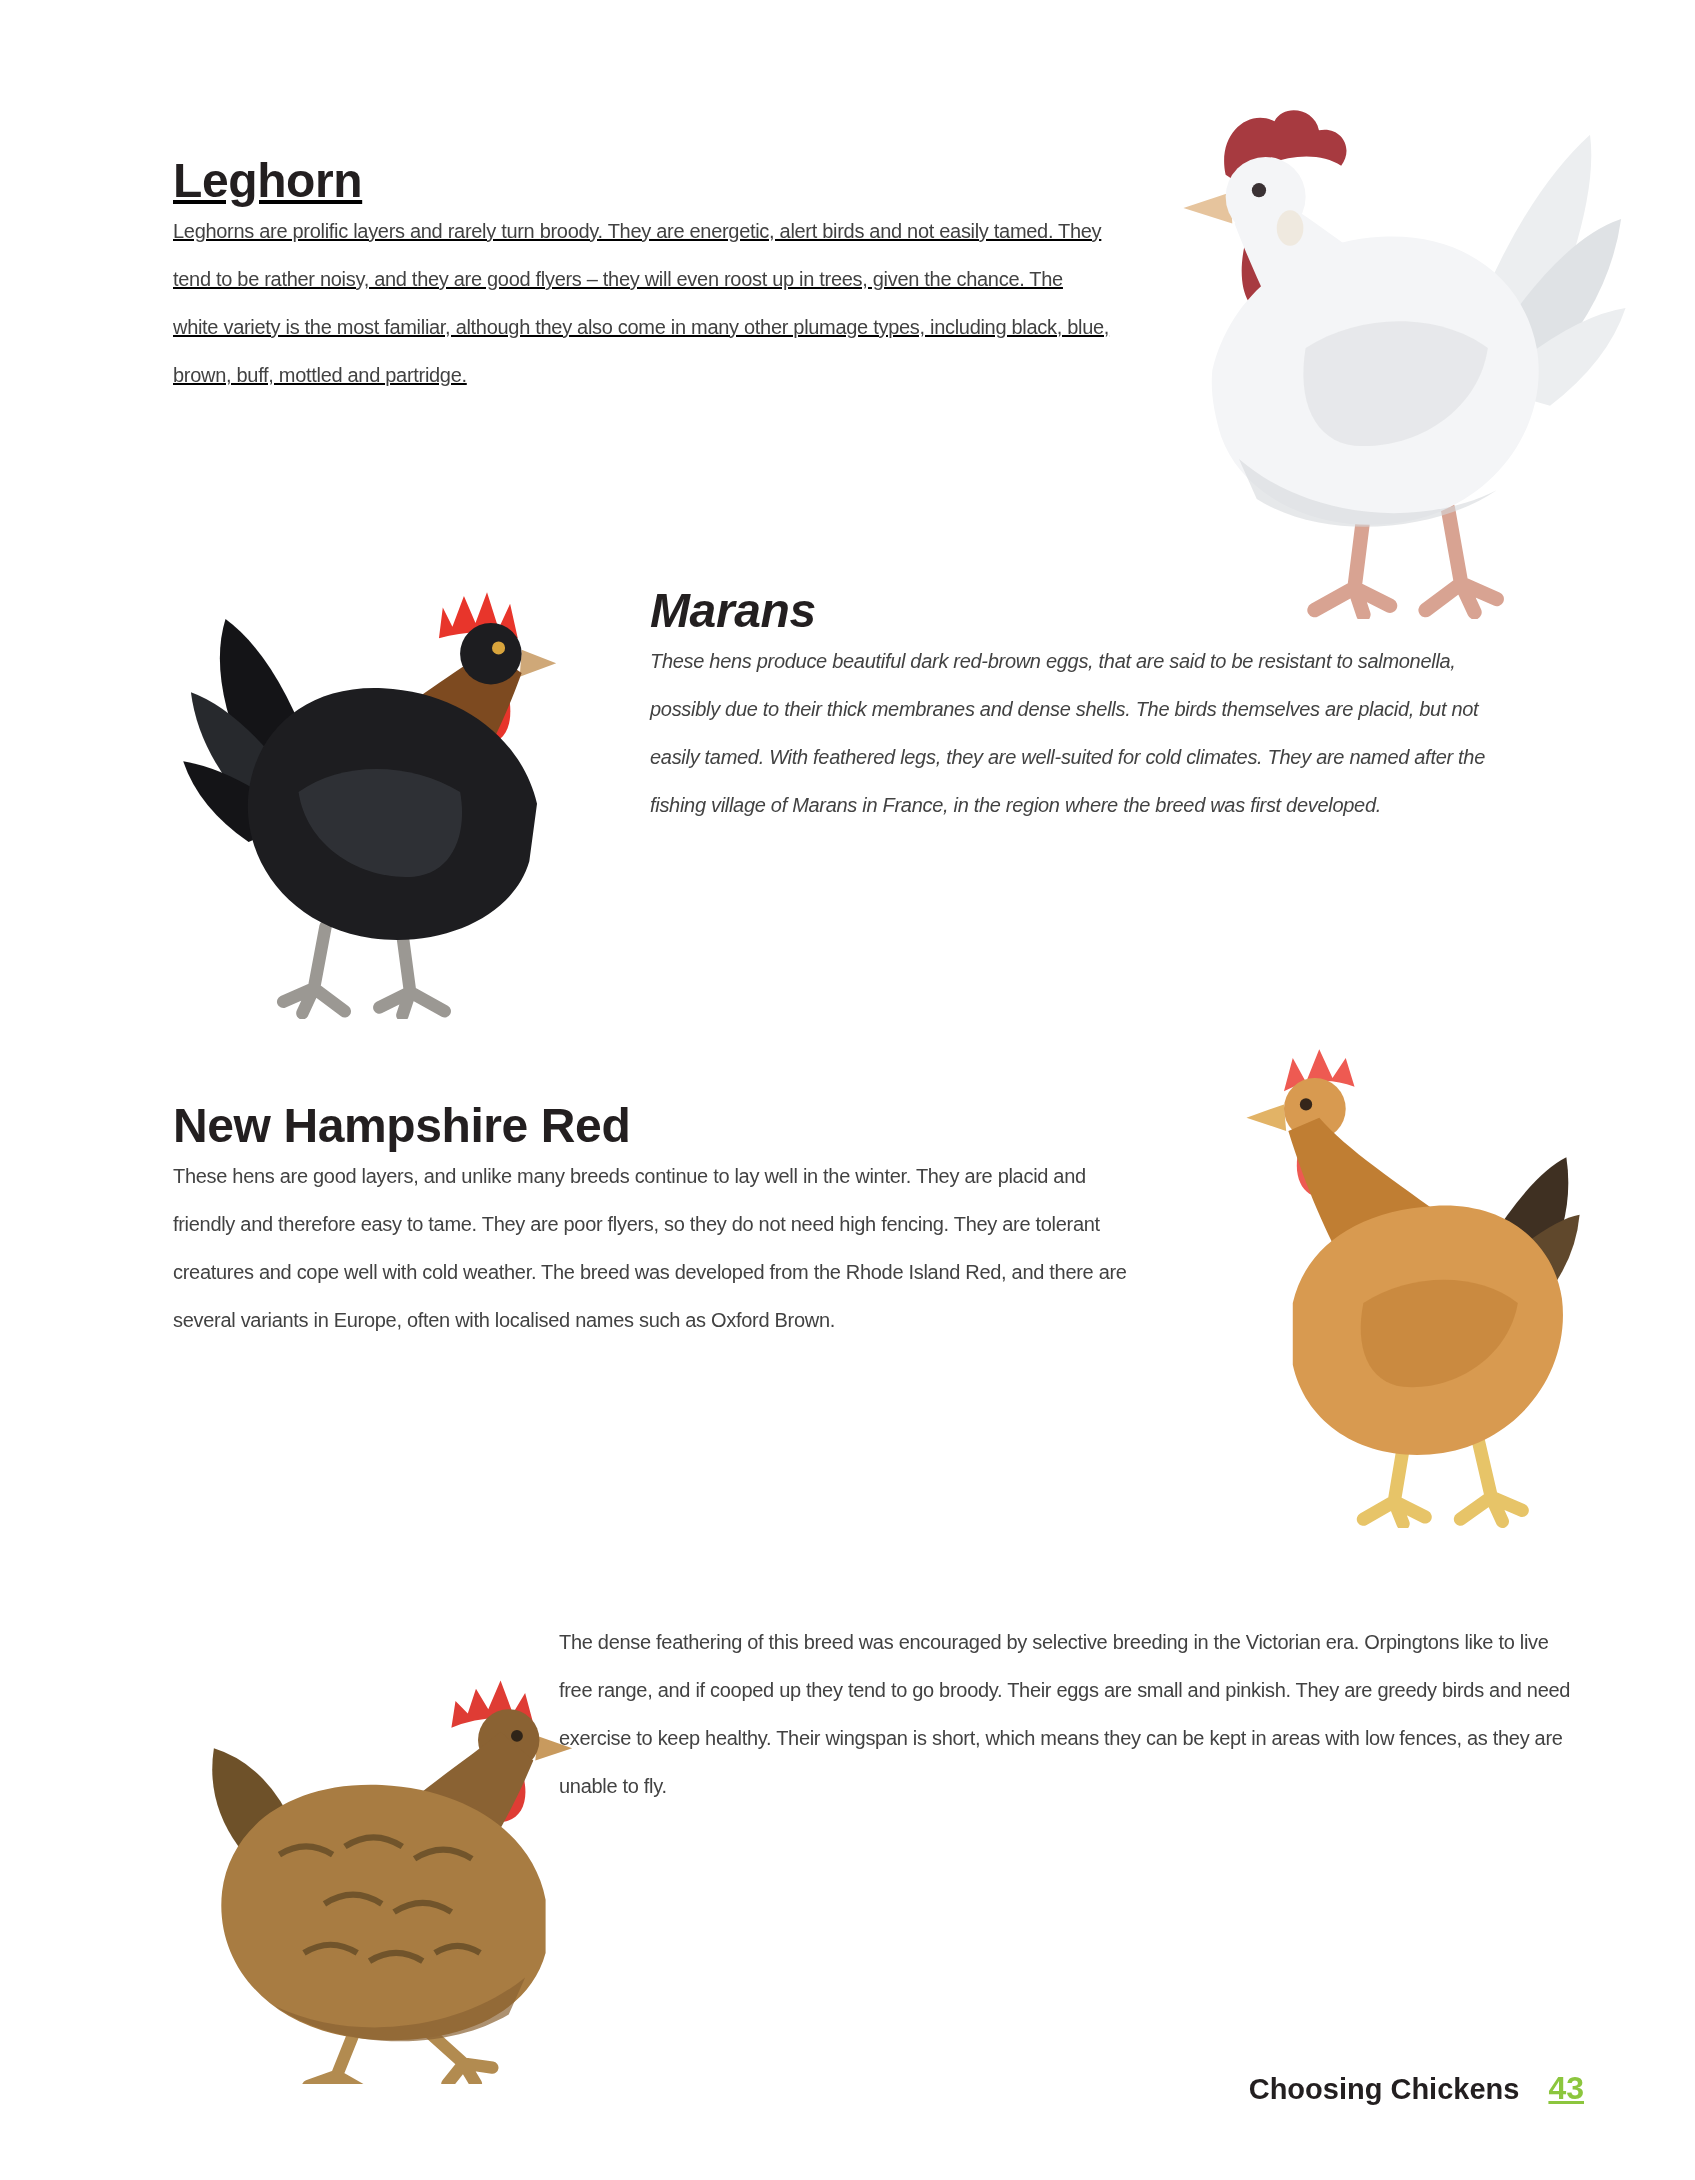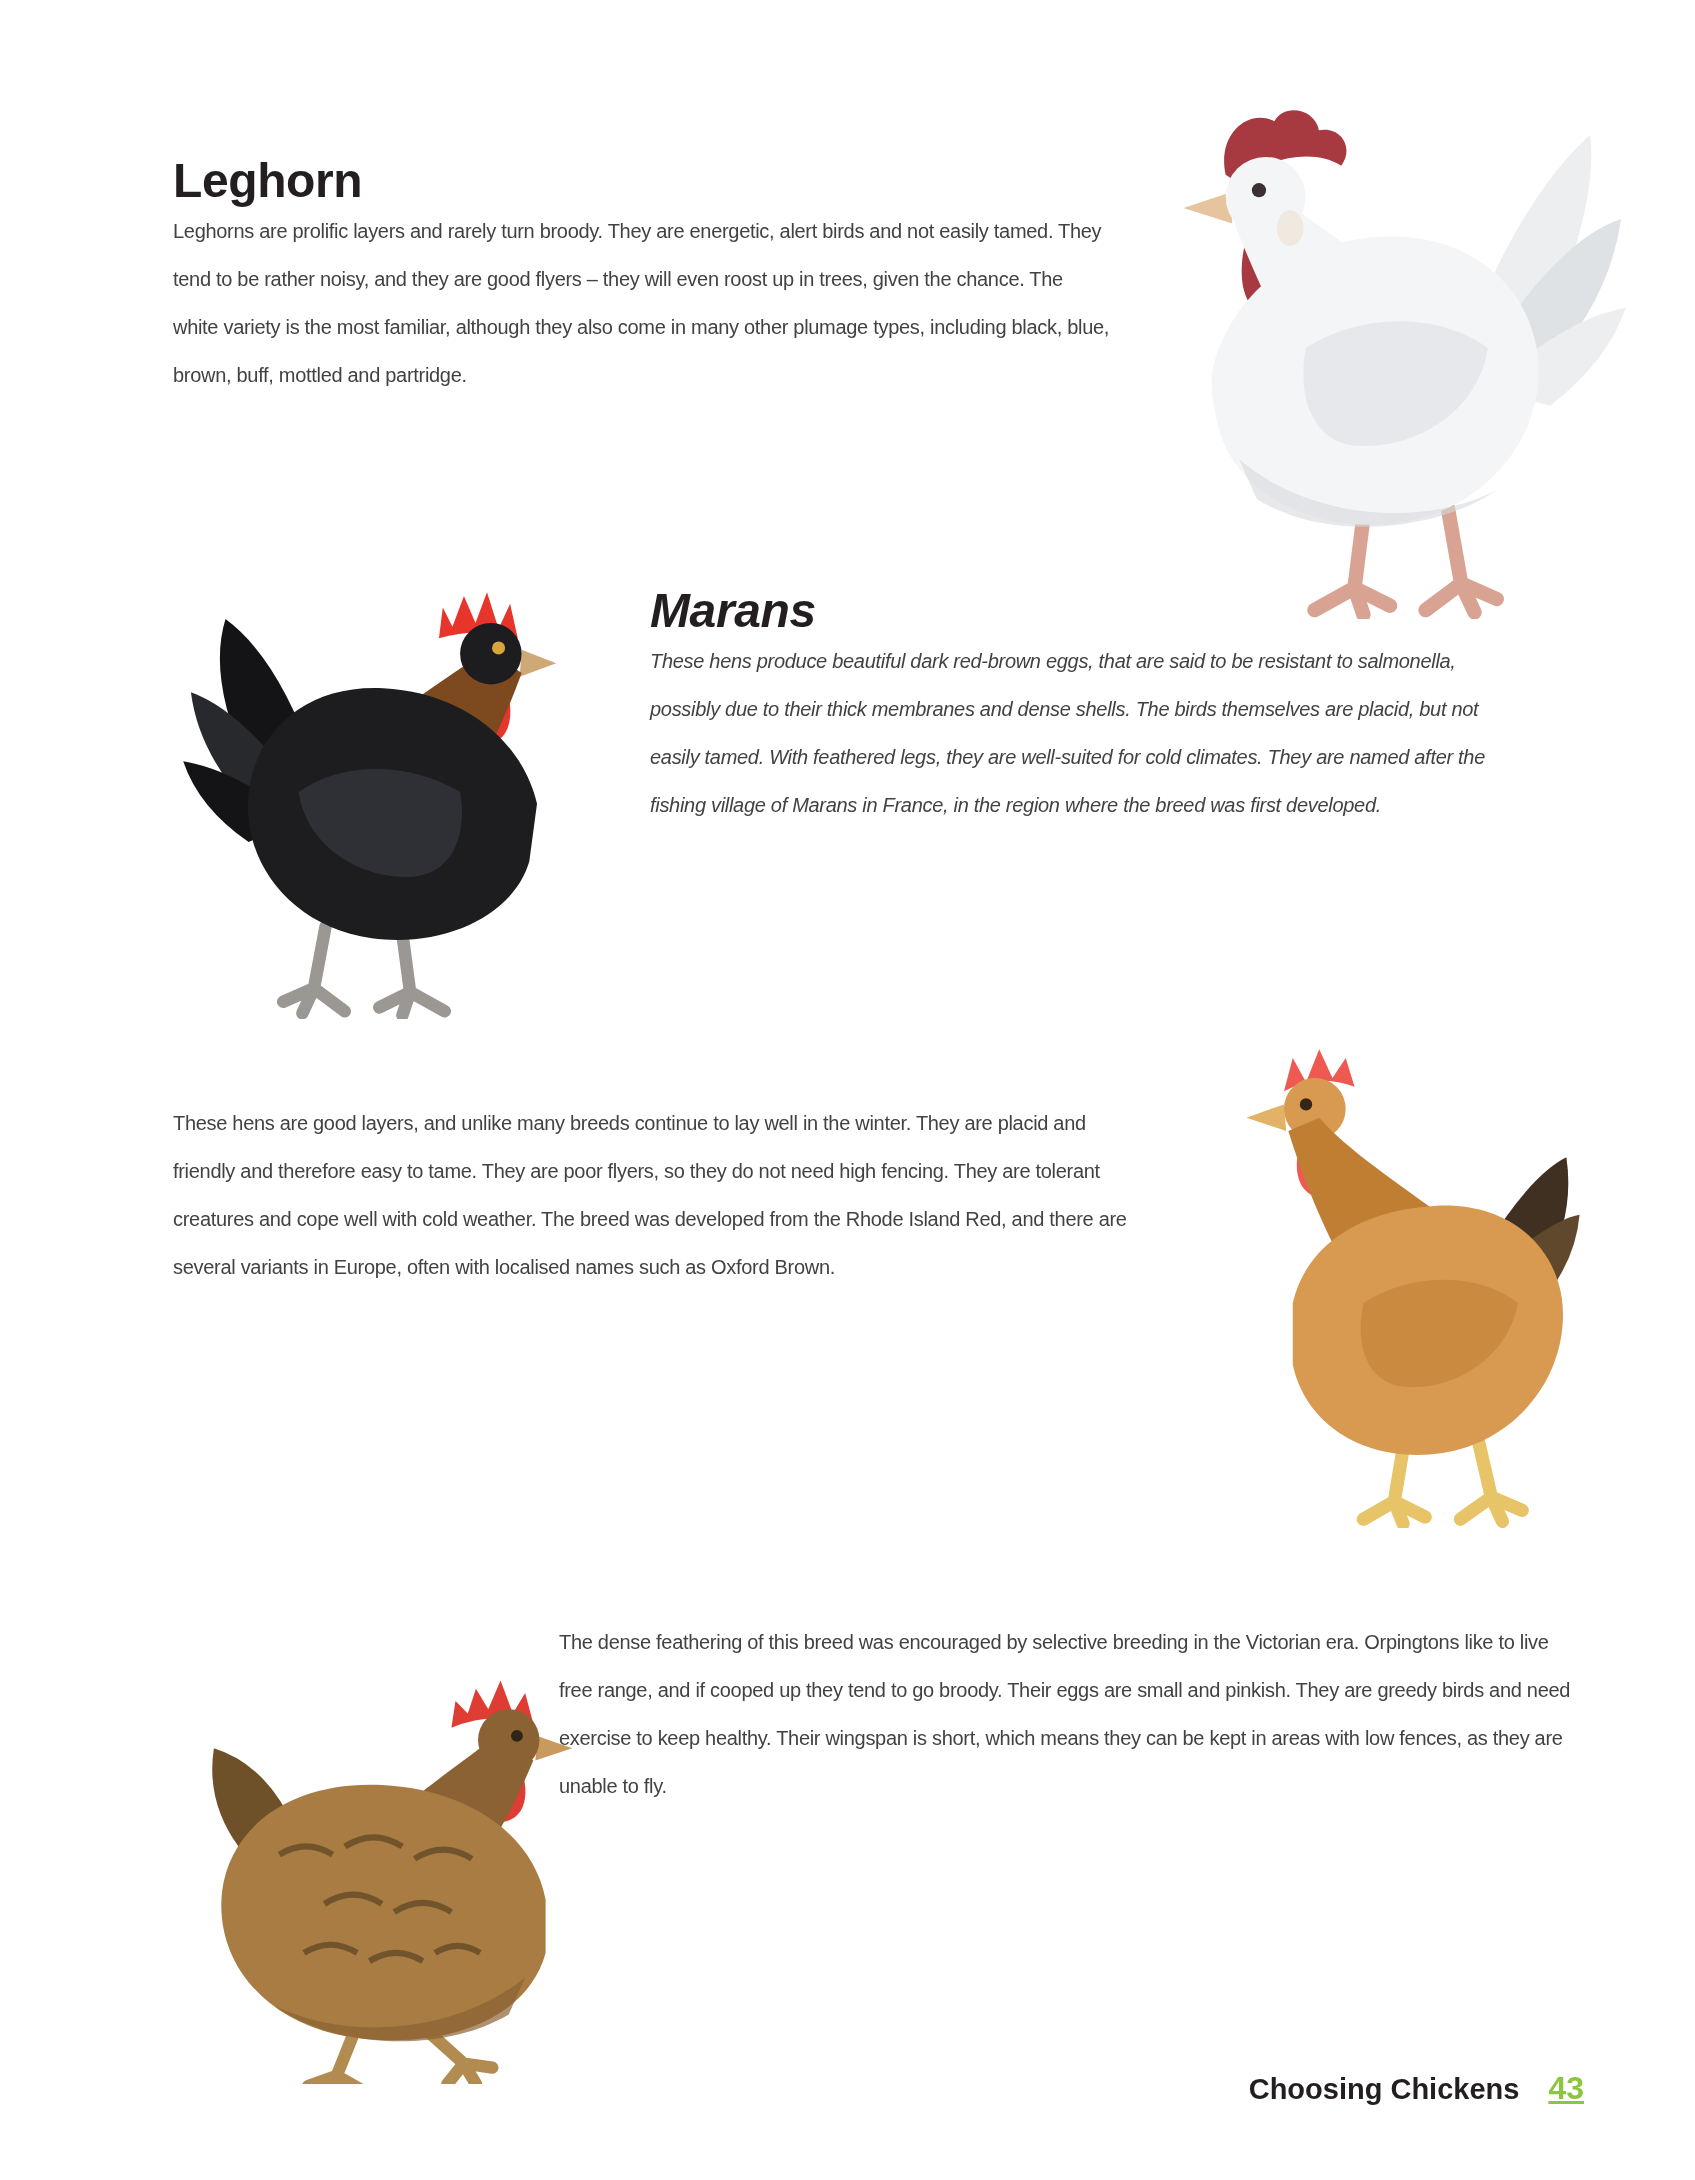--- a/index.html
+++ b/index.html
@@ -10,21 +10,21 @@
   }
   .section{position:absolute;}
   .breed-heading{
     font-size:48px;font-weight:700;color:#231f20;
     line-height:53px;letter-spacing:-0.4px;margin:0;
   }
   .breed-body{
     font-size:20px;font-weight:300;color:#424242;
     line-height:48px;letter-spacing:-0.3px;margin:0;
   }
-  #sec-leghorn   {left:173px;  top:154px;  width:937px;}
+  #sec-leghorn   {left:173px;  top:154px;  width:937px;text-decoration:underline;}
   #sec-marans    {left:650px;  top:584px;  width:869px;font-style:italic;}
   #sec-nhr       {left:173px;  top:1099px; width:980px;}
   #sec-orpington {left:559px;  top:1618px; width:1022px;}
 
   .photo{position:absolute;}
   .photo svg{display:block;width:100%;height:100%;}
   #img-leghorn   {left:1110px; top:94px;  width:489px; height:511px;}
   #img-marans    {left:124px;  top:562px;  width:423px; height:443px;}
   #img-nhr       {left:1191px; top:1028px; width:353px; height:486px;}
   #img-orpington {left:104px;  top:1640px; width:451px; height:430px;}
@@ -134,20 +134,21 @@
   <h2 class="breed-heading" style="color: rgb(35, 31, 32);">Leghorn</h2>
   <p class="breed-body" style="color: rgb(66, 66, 66);">Leghorns are prolific layers and rarely turn broody. They are energetic, alert birds and not easily tamed. They tend to be rather noisy, and they are good flyers – they will even roost up in trees, given the chance. The white variety is the most familiar, although they also come in many other plumage types, including black, blue, brown, buff, mottled and partridge.</p>
 </section>
 
 <section class="section" id="sec-marans">
   <h2 class="breed-heading" style="color: rgb(35, 31, 32);">Marans</h2>
   <p class="breed-body" style="color: rgb(66, 66, 66);">These hens produce beautiful dark red-brown eggs, that are said to be resistant to salmonella, possibly due to their thick membranes and dense shells. The birds themselves are placid, but not easily tamed. With feathered legs, they are well-suited for cold climates. They are named after the fishing village of Marans in France, in the region where the breed was first developed.</p>
 </section>
 
 <section class="section" id="sec-nhr">
+  <h2 class="breed-heading" style="color: rgb(35, 31, 32);">New Hampshire Red</h2>
   <p class="breed-body" style="color: rgb(66, 66, 66);">These hens are good layers, and unlike many breeds continue to lay well in the winter. They are placid and friendly and therefore easy to tame. They are poor flyers, so they do not need high fencing. They are tolerant creatures and cope well with cold weather. The breed was developed from the Rhode Island Red, and there are several variants in Europe, often with localised names such as Oxford Brown.</p>
 </section>
 
 <section class="section" id="sec-orpington">
   <p class="breed-body" style="color: rgb(66, 66, 66);">The dense feathering of this breed was encouraged by selective breeding in the Victorian era. Orpingtons like to live free range, and if cooped up they tend to go broody. Their eggs are small and pinkish. They are greedy birds and need exercise to keep healthy. Their wingspan is short, which means they can be kept in areas with low fences, as they are unable to fly.</p>
 </section>
 
 <footer id="footer">
   <span class="footer-chapter">Choosing Chickens</span>
   <span class="footer-page" style="color: rgb(140, 198, 62);">43</span>

